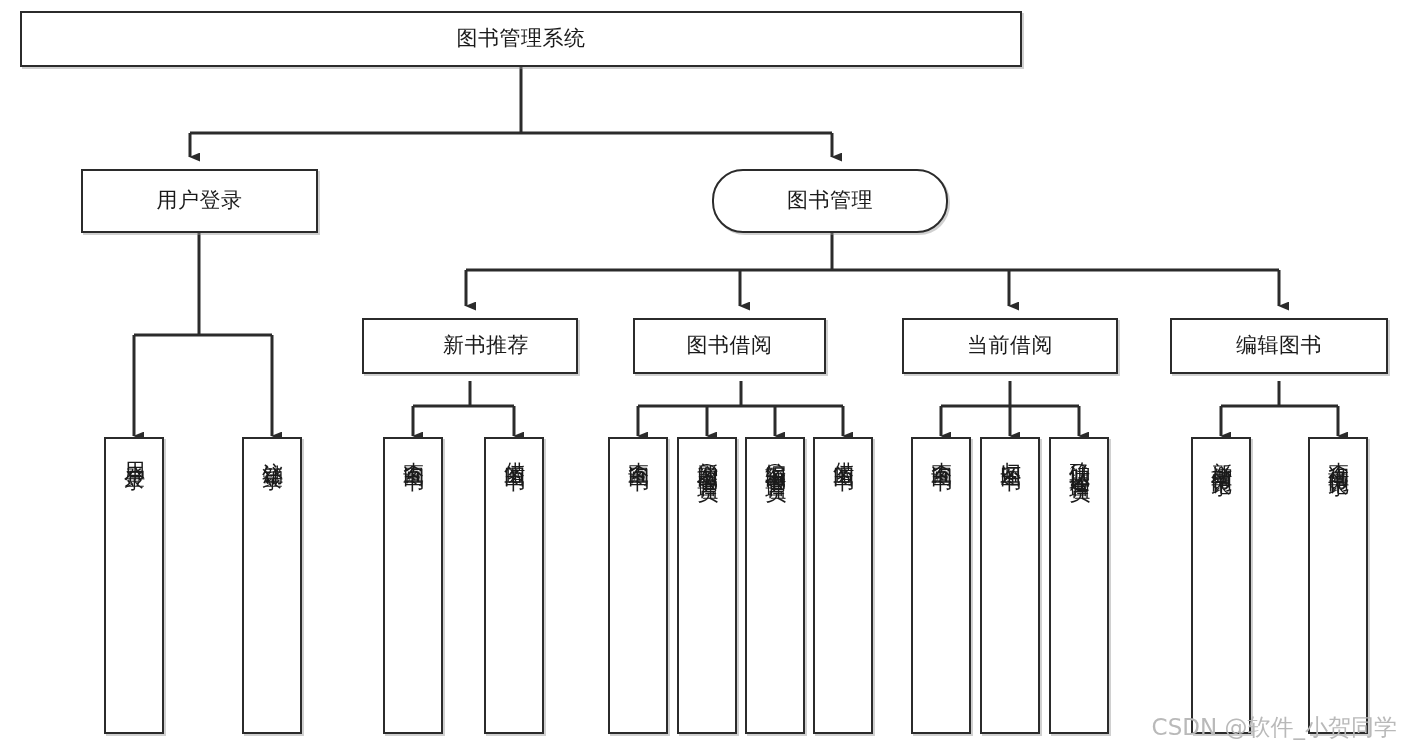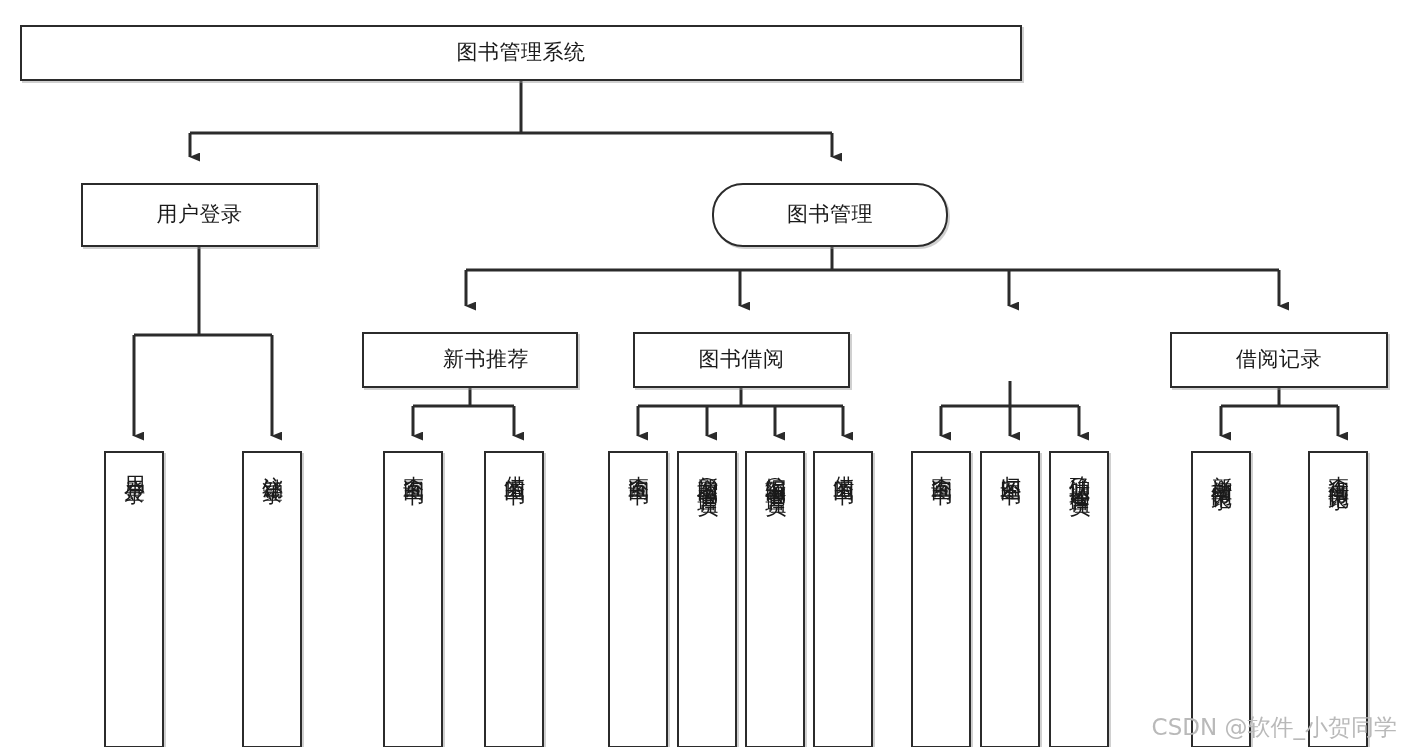--- a/index.html
+++ b/index.html
@@ -13,21 +13,20 @@
   svg#tree{position:absolute;left:0;top:0;width:1405px;height:747px;display:block;}
   .node-box{
     position:absolute;
     background:#ffffff;
     border:2px solid #2b2b2b;
     box-sizing:border-box;
     display:flex;
     align-items:center;
     justify-content:center;
     box-shadow:2px 2px 0 rgba(150,150,150,0.45);
-    margin-top:14px;
   }
   .node-label{
     color:#1a1a1a;
     line-height:1.12;
     text-align:center;
     white-space:nowrap;
     user-select:none;
   }
   .horiz .node-label{
     font-size:21px;
@@ -116,27 +115,30 @@
   </div>
 
   <div class="node-box horiz" style="left:712px;top:169px;width:236px;height:64px;border-radius:31px;">
     <span class="node-label">图书管理</span>
   </div>
 
   <div class="node-box horiz" style="left:362px;top:318px;width:216px;height:56px;padding-left:32px;">
     <span class="node-label">新书推荐</span>
   </div>
 
-  <div class="node-box horiz" style="left:633px;top:318px;width:217px;height:56px;">
+  <div class="node-box horiz" style="left:633px;top:318px;width:193px;height:56px;">
     <span class="node-label">图书借阅</span>
   </div>
 
+  <div class="node-box horiz" style="left:902px;top:318px;width:216px;height:56px;">
+    <span class="node-label">当前借阅</span>
+  </div>
 
   <div class="node-box horiz" style="left:1170px;top:318px;width:218px;height:56px;">
-    <span class="node-label">借阅记录</span>
+    <span class="node-label">编辑图书</span>
   </div>
 
   <div class="node-box vert" style="left:104px;top:437px;width:60px;height:297px;">
     <span class="node-label">用户登录</span>
   </div>
 
   <div class="node-box vert" style="left:242px;top:437px;width:60px;height:297px;">
     <span class="node-label">注销登录</span>
   </div>
 

